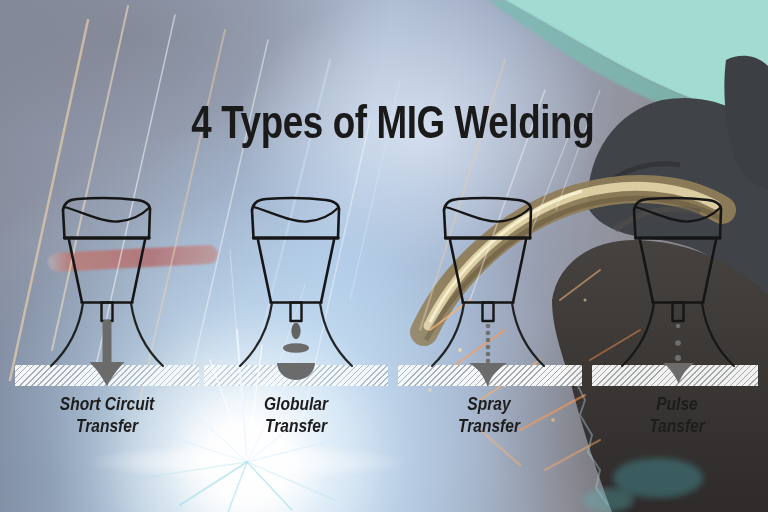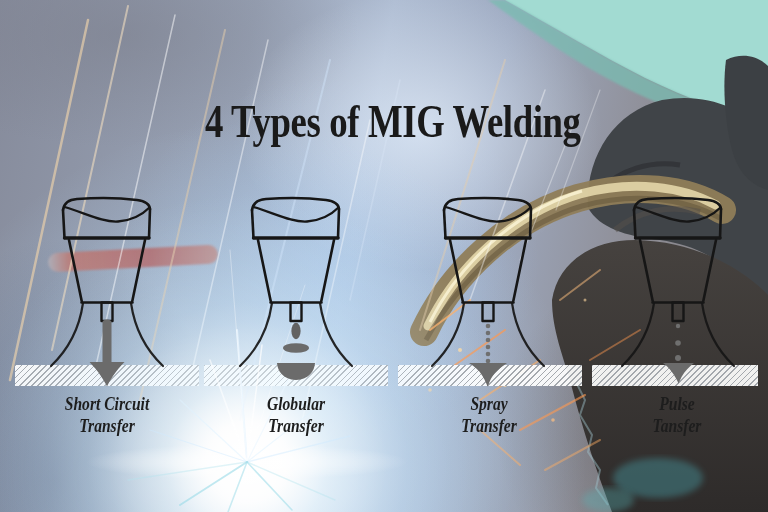--- a/index.html
+++ b/index.html
@@ -1,17 +1,17 @@
 <!DOCTYPE html>
 <html><head>
 <meta charset="utf-8">
 <style>
   html,body{margin:0;padding:0;background:#555;}
   .stage{position:relative;width:768px;height:512px;overflow:hidden;
-         font-family:Liberation Serif, serif;background:#5eead4;}
+         font-family:Liberation Sans, sans-serif;background:#5eead4;}
   .stage *{box-sizing:border-box;}
 
   
   .bg{position:absolute;inset:0;
     background:
       radial-gradient(circle at 247px 462px, rgba(255,255,255,.90) 0 30px, rgba(230,245,255,.65) 90px, rgba(195,228,252,.42) 160px, rgba(185,220,250,.18) 260px, rgba(185,220,250,0) 340px),
       radial-gradient(ellipse 260px 200px at 420px 130px, rgba(226,237,250,.75), rgba(226,237,250,0) 70%),
       radial-gradient(ellipse 300px 260px at 330px 260px, rgba(172,202,236,.5), rgba(172,202,236,0) 70%),
       radial-gradient(ellipse 230px 320px at 55px 480px, rgba(66,74,98,.55), rgba(66,74,98,0) 75%),
       radial-gradient(ellipse 320px 150px at 120px 35px, rgba(122,125,138,.5), rgba(122,125,138,0) 75%),

